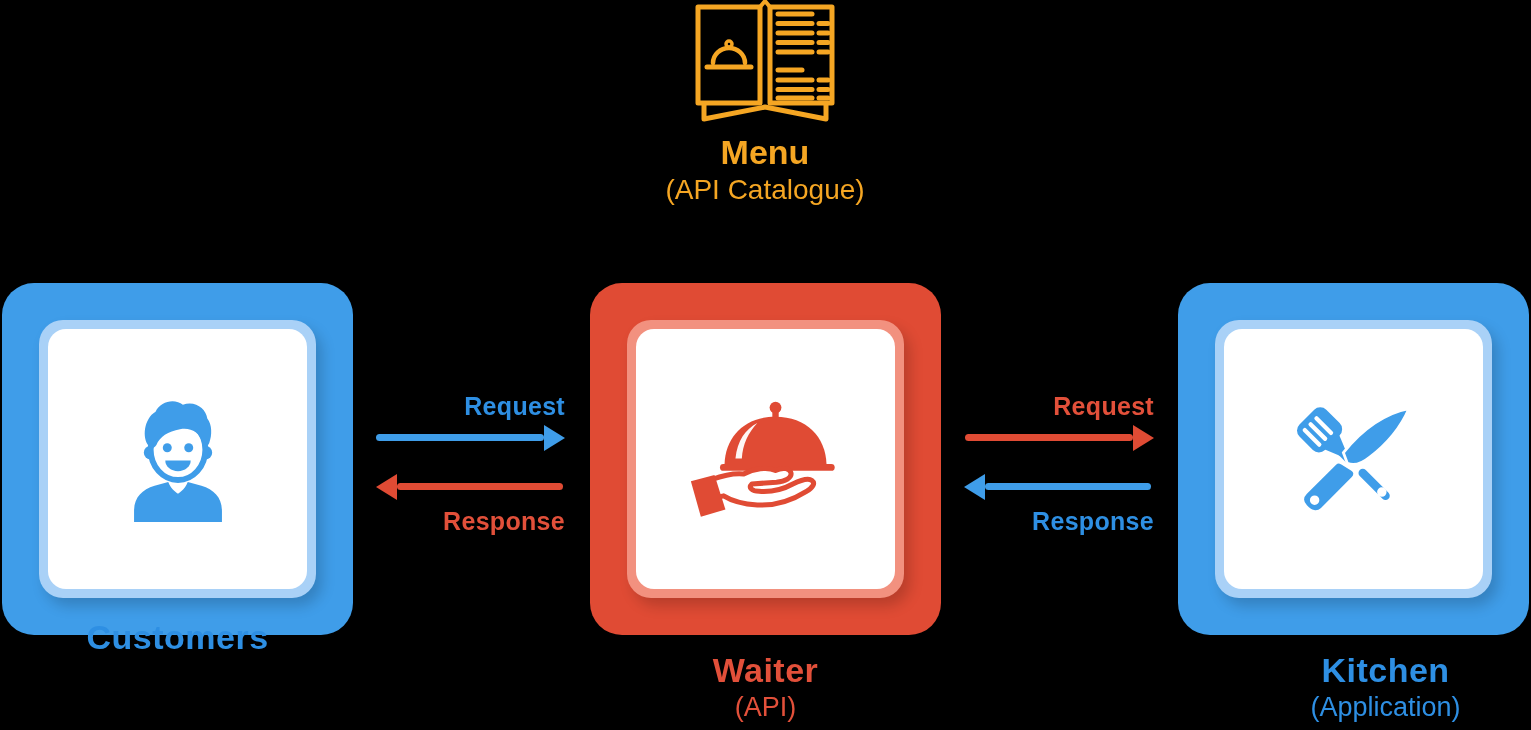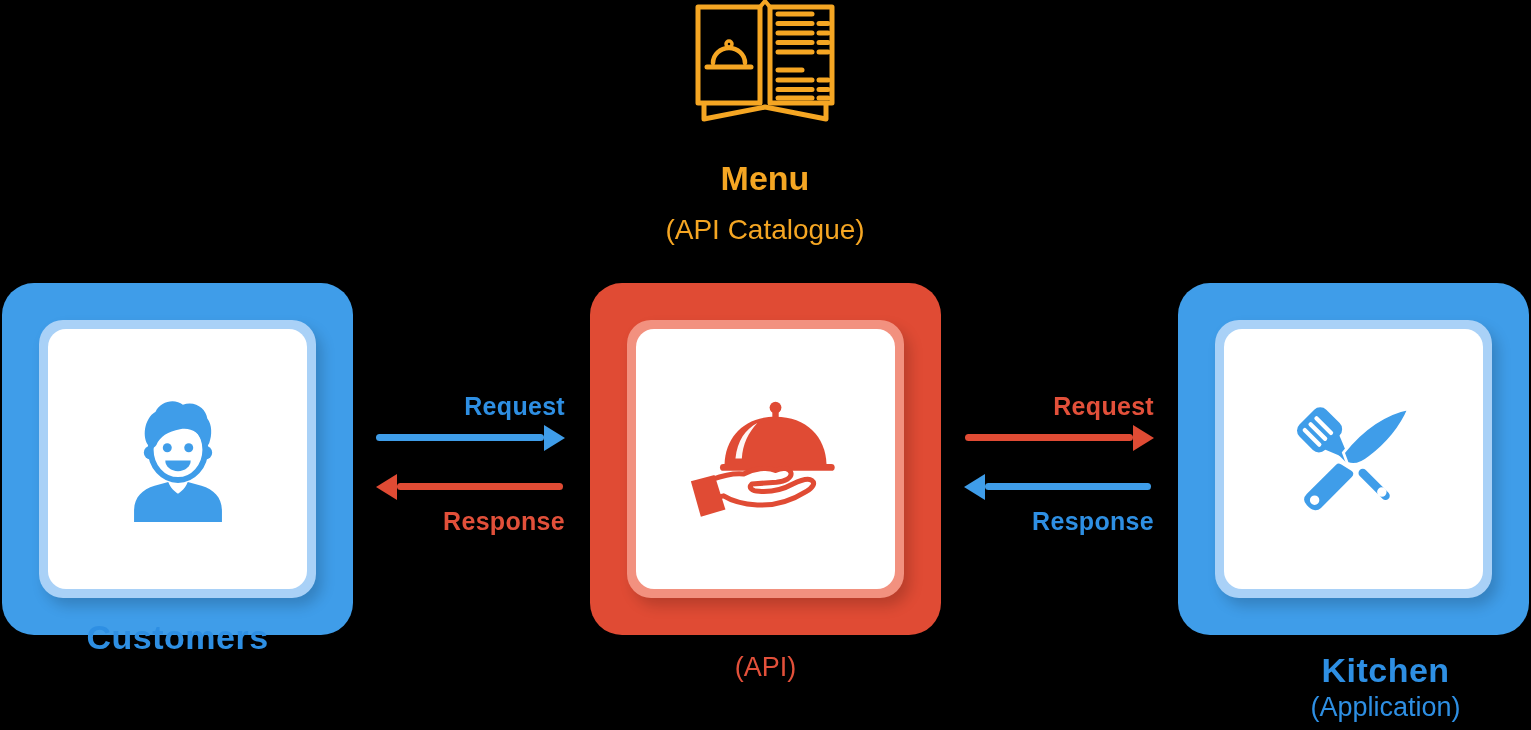--- a/index.html
+++ b/index.html
@@ -23,22 +23,22 @@
   .node-sub{font-size:27px;font-weight:normal;line-height:34px;}
   .blue-text{color:var(--blue-text);}
   .red-text{color:var(--red-text);}
   .orange-text{color:var(--orange);}
   .icon-blue{color:var(--blue);}
   .icon-red{color:var(--red);}
   .icon-orange{color:var(--orange);}
   
   .menu-block{position:absolute;left:615px;top:0;width:300px;text-align:center;}
   .menu-icon-wrap{display:inline-block;width:150px;height:125px;}
-  .menu-title{font-size:34px;font-weight:bold;line-height:38px;margin-top:30px;}
-  .menu-sub{font-size:28px;line-height:34px;margin-top:16px;}
+  .menu-title{font-size:34px;font-weight:bold;line-height:38px;margin-top:4px;}
+  .menu-sub{font-size:28px;line-height:34px;margin-top:2px;}
   
   .arrow{position:absolute;height:7px;border-radius:4px;}
   .arrow.blue{background:var(--blue);}
   .arrow.red{background:var(--red);}
   .arrow.head-right::after{content:'';position:absolute;right:-21px;top:50%;
      transform:translateY(-50%);width:0;height:0;
      border-top:13px solid transparent;border-bottom:13px solid transparent;}
   .arrow.blue.head-right::after{border-left:21px solid var(--blue);}
   .arrow.red.head-right::after{border-left:21px solid var(--red);}
   .arrow.head-left::before{content:'';position:absolute;left:-21px;top:50%;
@@ -122,20 +122,21 @@
             <path d="M52,72 C54,52 63,40 76,33 C66,44 60,56 59,72 Z" fill="#fff" opacity="0.95"></path>
             <rect x="35" y="78" width="126" height="7.5" rx="3.75"></rect>
             <path d="M26,95 C40,90 52,88 61,89 C72,83 87,81 96,85 C105,81 112,83 113,88 C114,93 107,97 97,98 L70,100 C66,104 70,108 78,108 C92,109 106,105 115,100 C123,96 132,93 136,96 C140,99 137,104 130,108 C114,118 94,124 76,123 C60,122 47,118 39,113 L26,116 Z" fill="#fff" stroke="currentColor" stroke-width="5.5" stroke-linejoin="round"></path>
             <path d="M3,97 L29,90 L41,128 L14,136 Z"></path>
           </svg>
         </span>
       </div>
     </div>
   </div>
   <div class="node-label" style="left:590px;top:650px;">
+    <div class="node-title red-text">Waiter</div>
     <div class="node-sub red-text">(API)</div>
   </div>
 
   <div class="node blue" style="left:1178px;top:283px;">
     <div class="frame">
       <div class="white-card">
         <span class="icon-blue">
           <svg viewBox="0 0 150 140" width="142" height="133" fill="currentColor">
             <g transform="translate(45,45) rotate(-45)">
               <rect x="-20" y="-28" width="40" height="38" rx="9"></rect>

